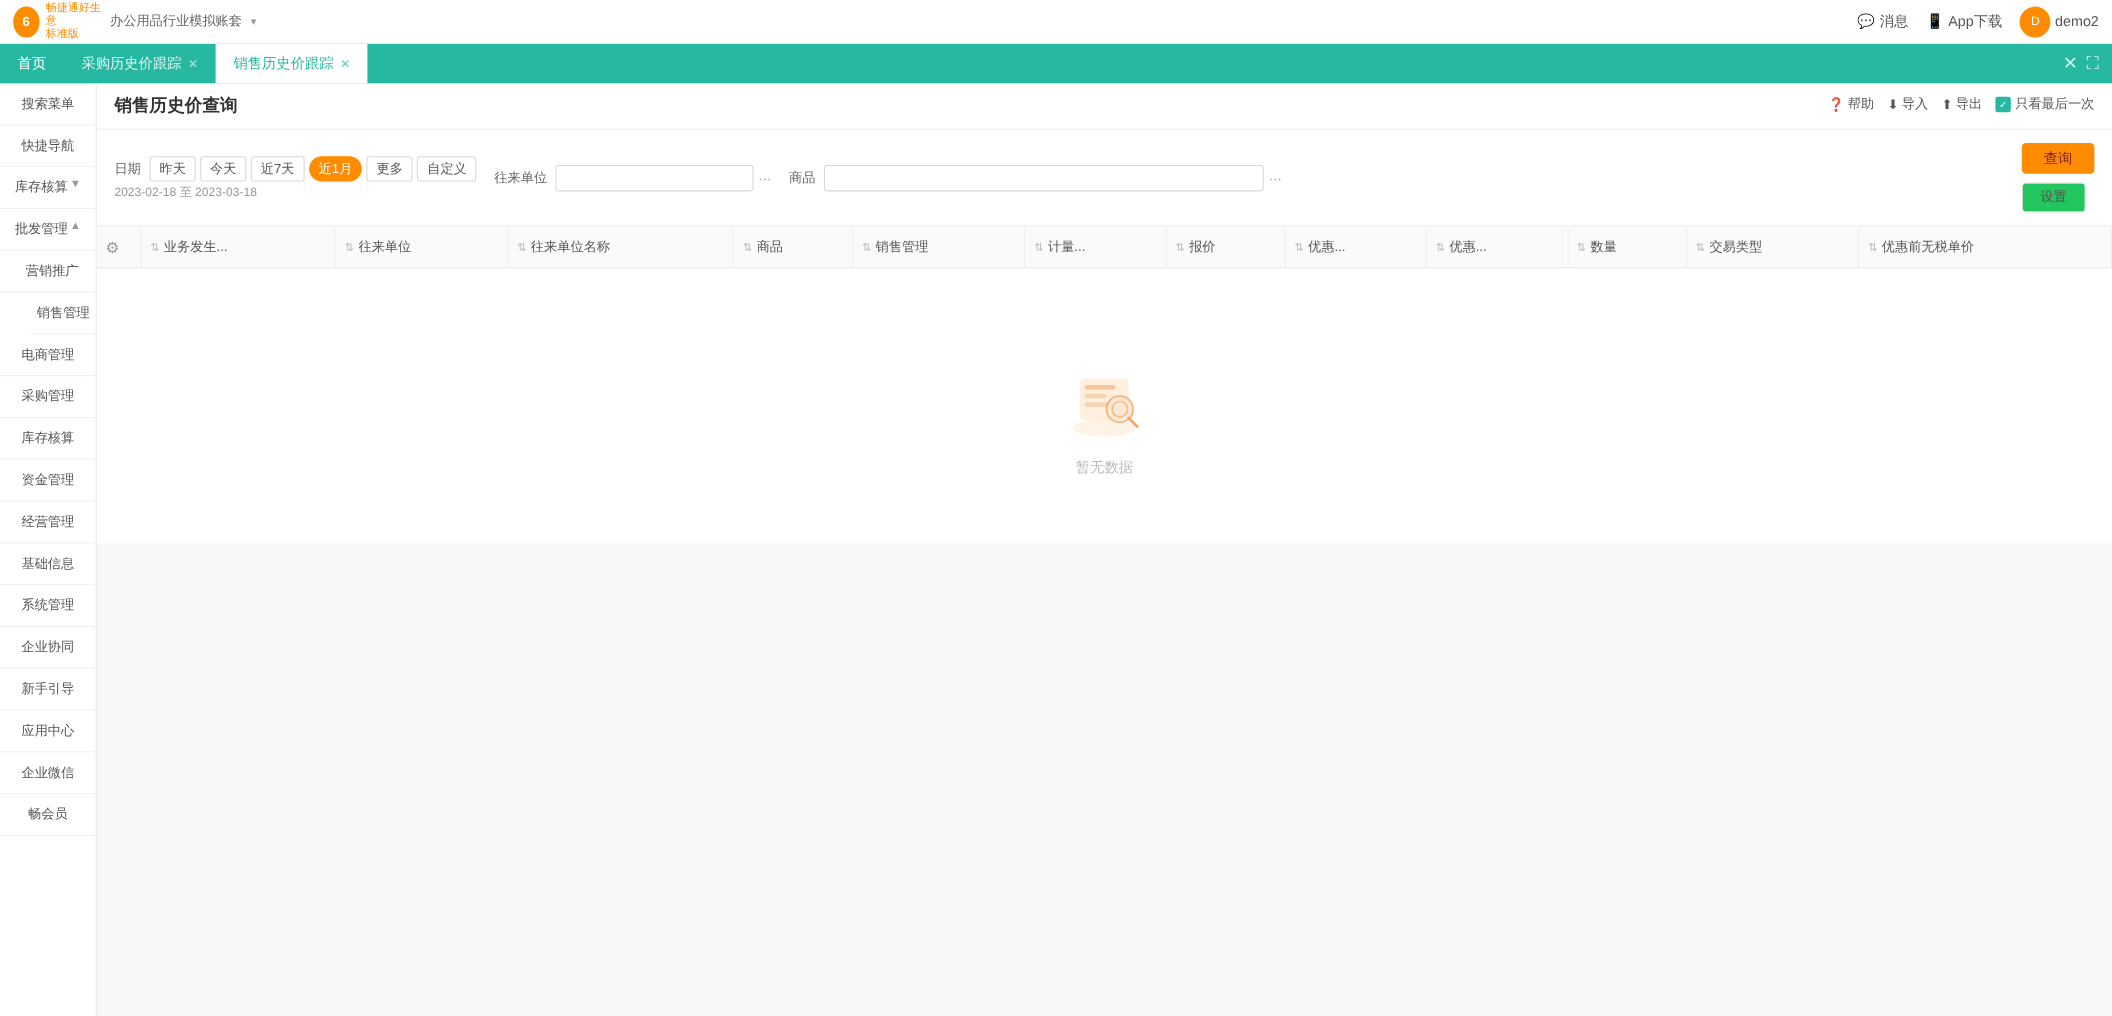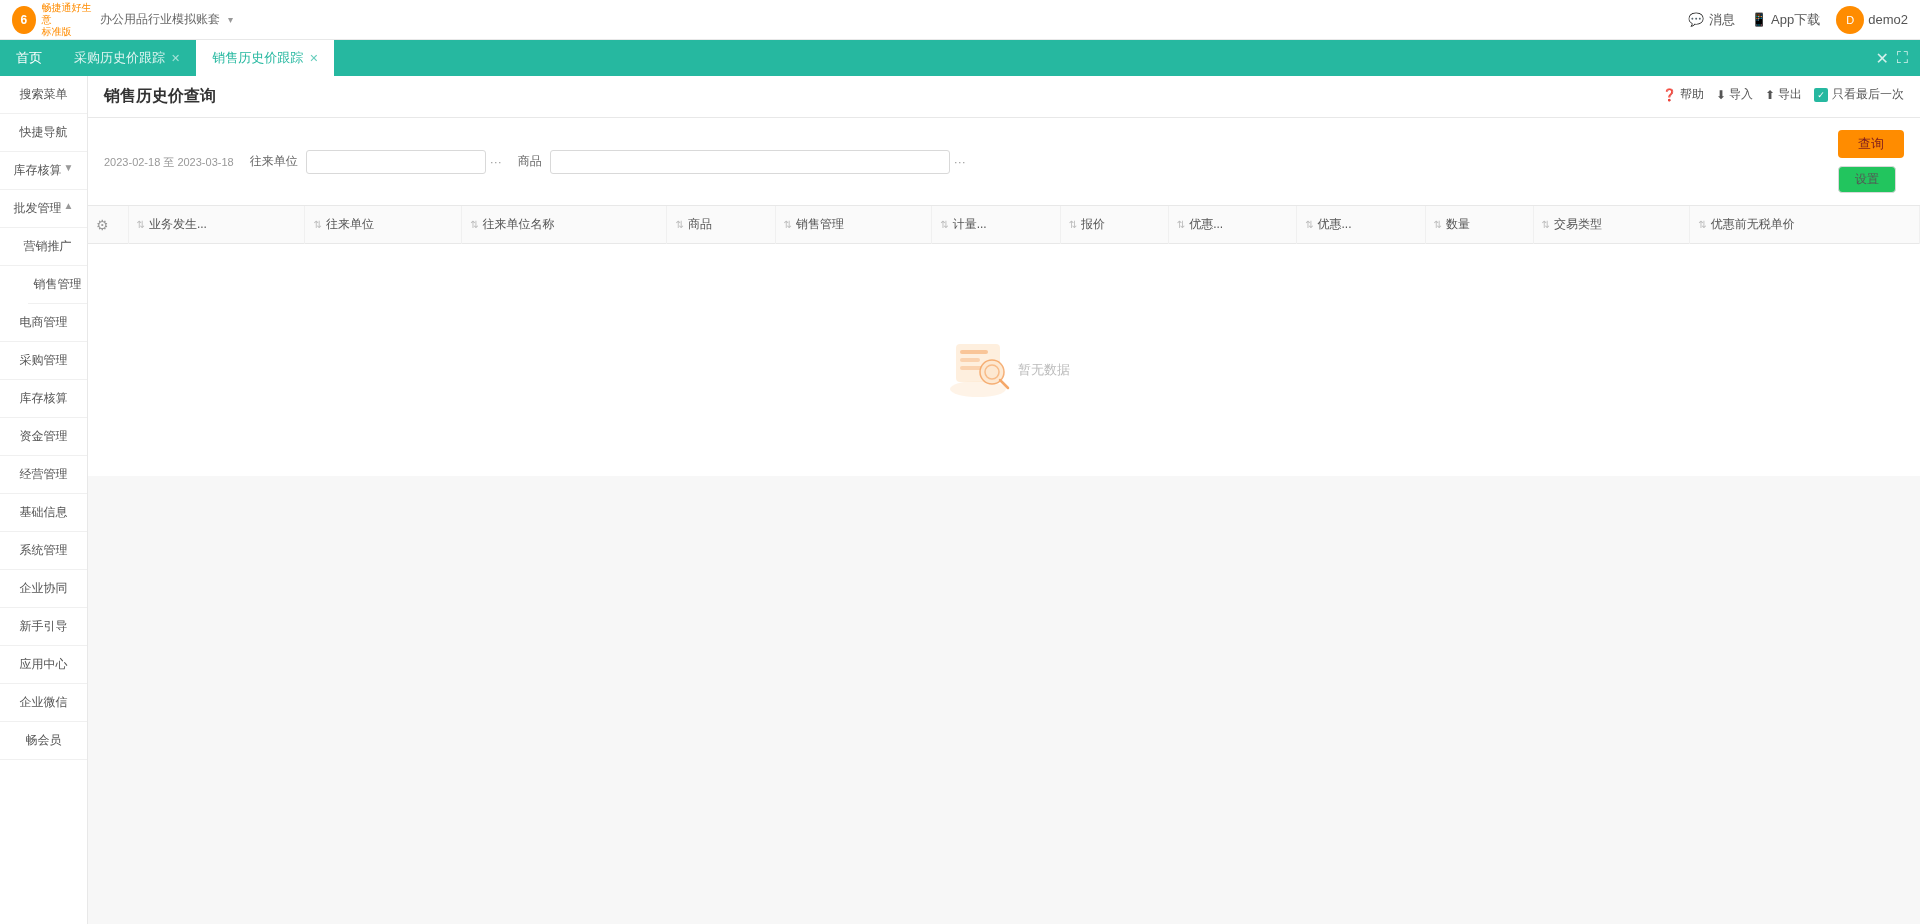--- a/index.html
+++ b/index.html
@@ -331,21 +331,21 @@
     }
     .th-inner {
       display: flex;
       align-items: center;
       gap: 4px;
     }
     .sort-icon { color: #bbb; font-size: 10px; }
     .th-gear { color: #999; font-size: 14px; cursor: pointer; }
     .empty-state {
       display: flex;
-      flex-direction: row;
+      flex-direction: column;
       align-items: center;
       justify-content: center;
       padding: 80px 0 60px;
       color: #ccc;
     }
     .empty-icon {
       width: 80px;
       height: 80px;
       margin-bottom: 12px;
     }
@@ -485,20 +485,31 @@
         </div>
         <label class="checkbox-label">
           <div class="checkbox-teal">✓</div>
           <span>只看最后一次</span>
         </label>
       </div>
     </div>
 
     <div class="filter-bar">
       <div class="filter-date-col">
+        <div class="filter-group">
+          <span class="filter-label">日期</span>
+          <div class="date-buttons">
+            <button class="date-btn">昨天</button>
+            <button class="date-btn">今天</button>
+            <button class="date-btn">近7天</button>
+            <button class="date-btn active">近1月</button>
+            <button class="date-btn">更多</button>
+            <button class="date-btn">自定义</button>
+          </div>
+        </div>
         <div class="date-range-text">2023-02-18 至 2023-03-18</div>
       </div>
 
       <div class="filter-group">
         <span class="filter-label">往来单位</span>
         <div class="filter-input-group">
           <input class="filter-input" type="text" placeholder="" style="">
           <span class="filter-dots">···</span>
         </div>
       </div>

